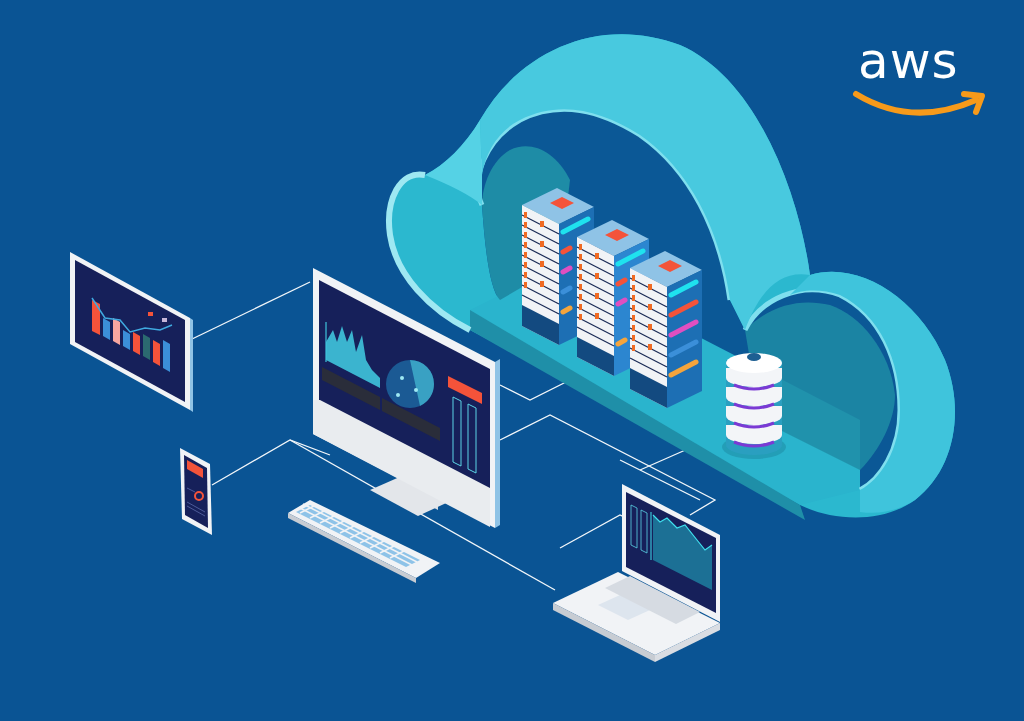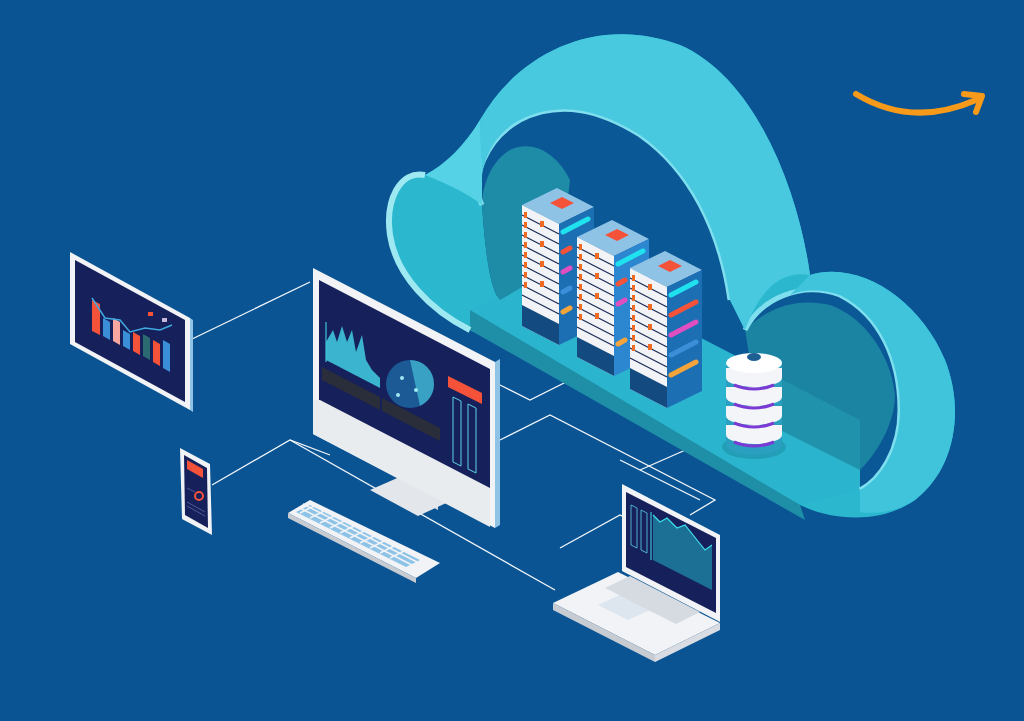--- a/index.html
+++ b/index.html
@@ -280,17 +280,18 @@
       <line x1="651" y1="512" x2="651" y2="560" stroke="#3fe0ee" stroke-width="1"></line>
     </g>
     <g stroke="#5bd4e6" stroke-width="0.8" fill="none">
       <polygon points="631,505 637,508 637,548 631,545"></polygon>
       <polygon points="641,510 647,513 647,553 641,550"></polygon>
     </g>
   </g>
 </svg>
 
 <div class="logo">
+  <span class="logo-text">aws</span>
   <svg class="logo-smile" width="140" height="40" viewBox="0 0 140 40">
     <path d="M4,8 Q60,42 124,14" stroke="#f79a1a" stroke-width="6" fill="none" stroke-linecap="round"></path>
     <path d="M112,8 L130,10 L124,26" stroke="#f79a1a" stroke-width="6" fill="none" stroke-linecap="round" stroke-linejoin="round"></path>
   </svg>
 </div>
 
 </body></html>

